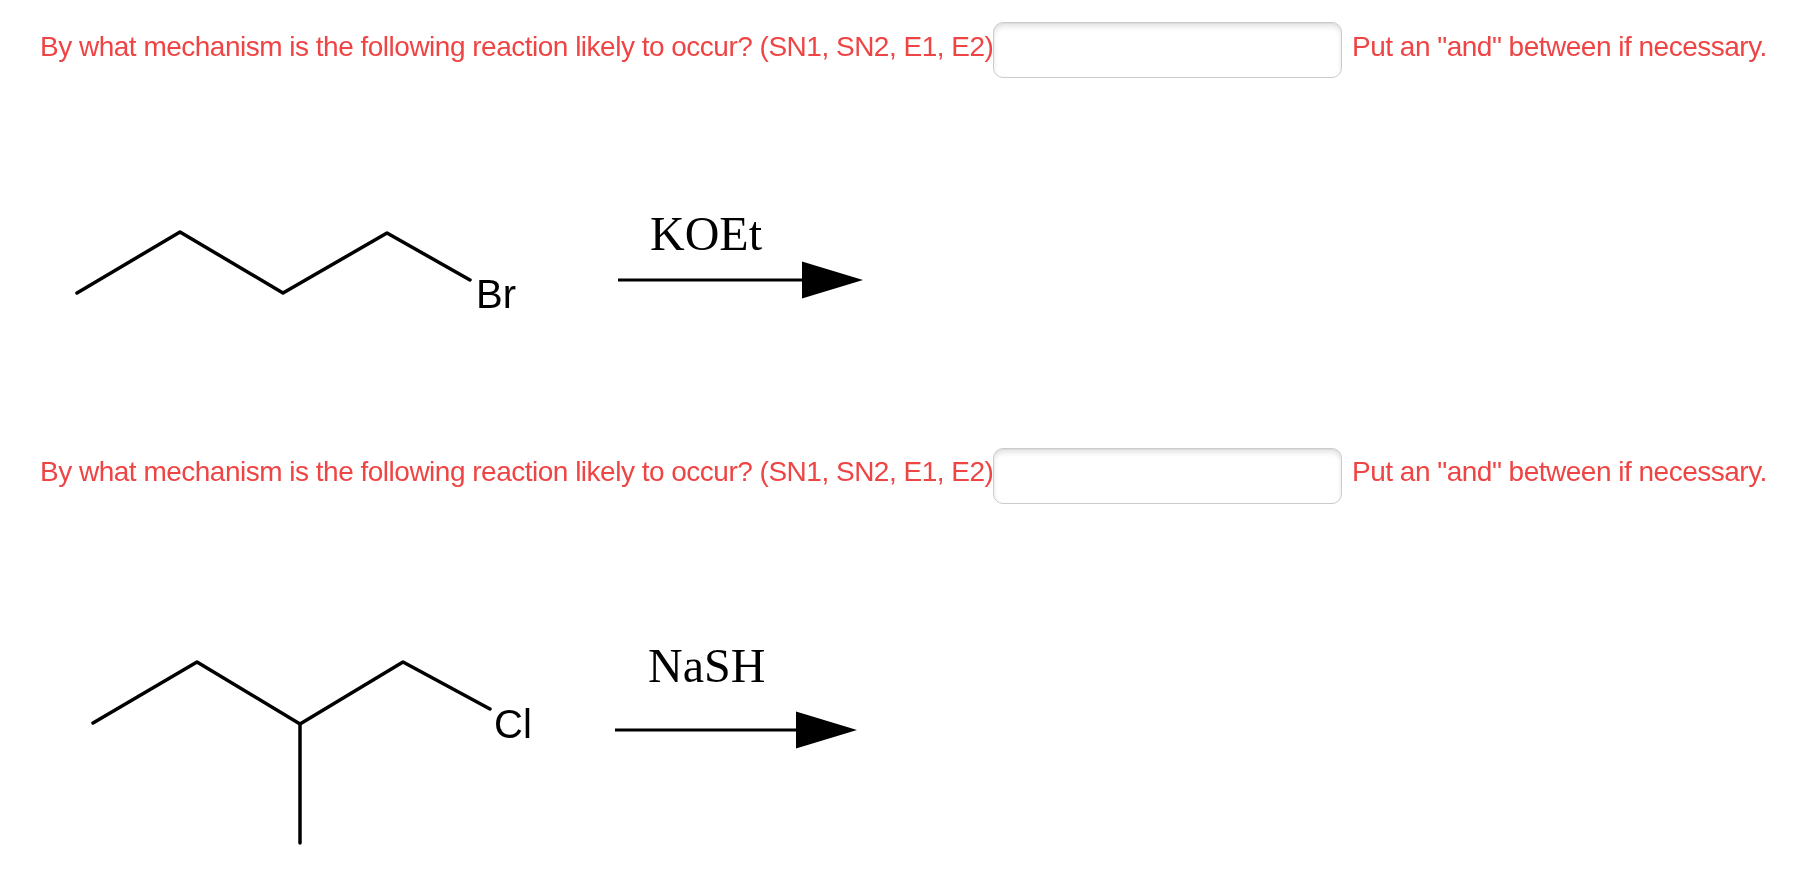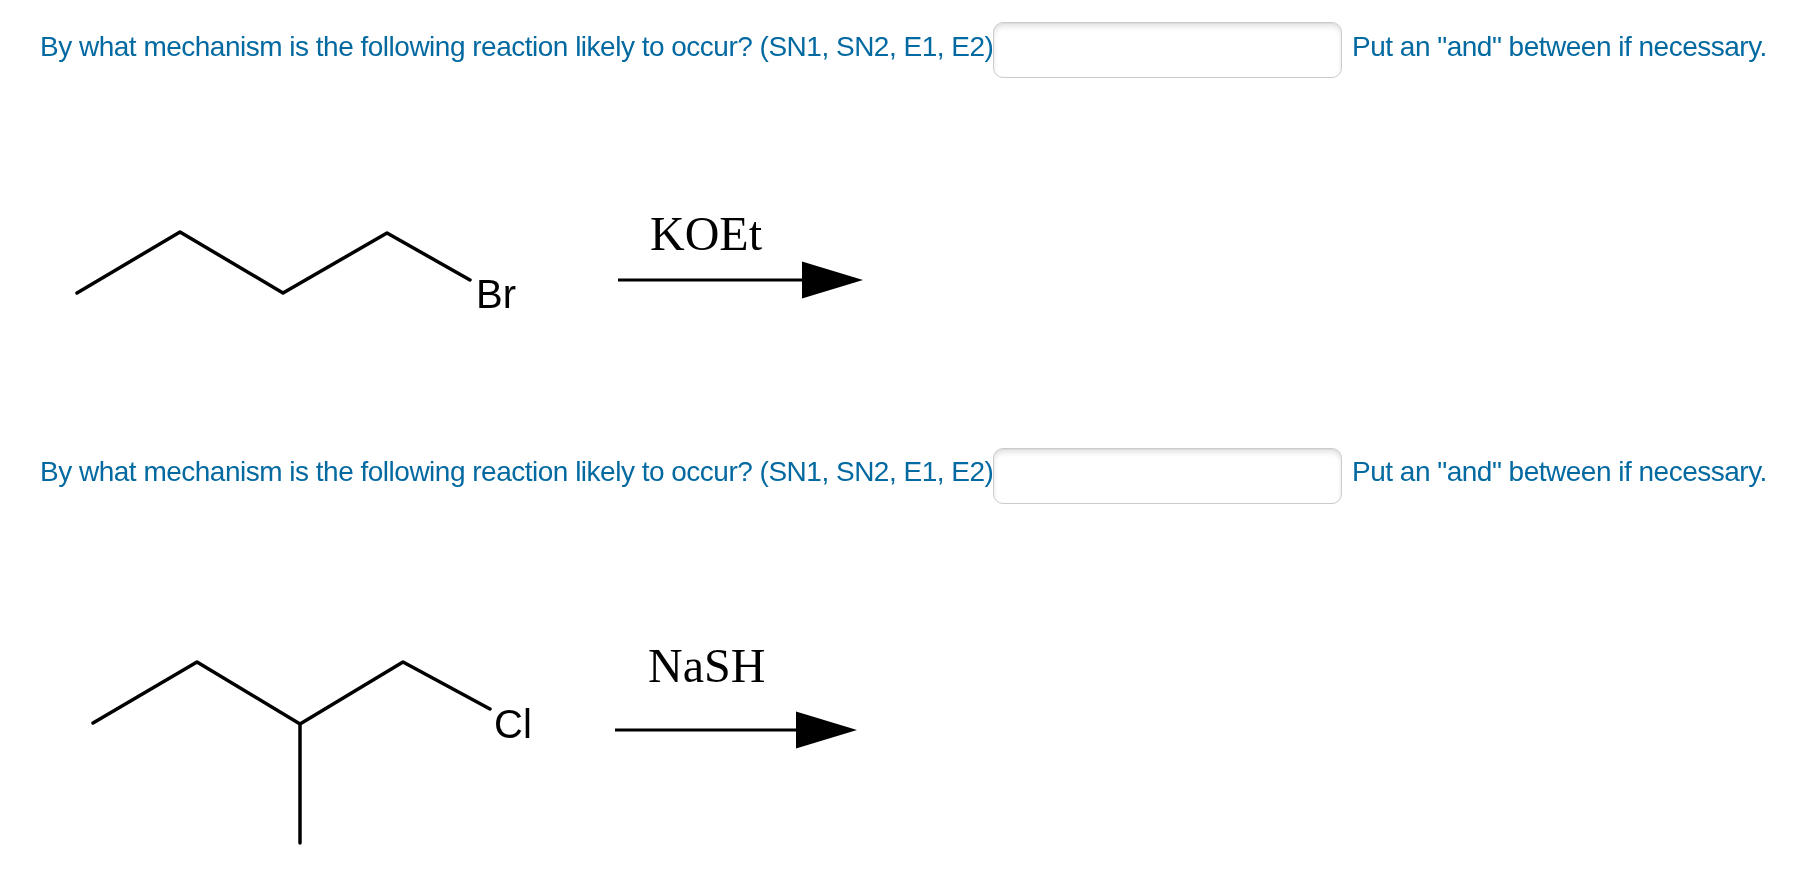--- a/index.html
+++ b/index.html
@@ -10,21 +10,21 @@
     overflow: hidden;
     font-family: "Liberation Sans", sans-serif;
     color: #282828;
   }
   .txt {
     position: absolute;
     font-size: 28px;
     letter-spacing: -0.5px;
     line-height: 1.15;
     white-space: nowrap;
-    color: #0369a1;
+    color: #ef4444;
   }
   .answer-input {
     position: absolute;
     width: 349px; height: 56px;
     box-sizing: border-box;
     background: #ffffff;
     border: 1px solid #cbcbcb;
     border-radius: 10px;
     box-shadow: inset 0 4px 5px rgba(0,0,0,0.10), inset 0 1px 1px rgba(0,0,0,0.06);
     font-family: "Liberation Sans", sans-serif;

